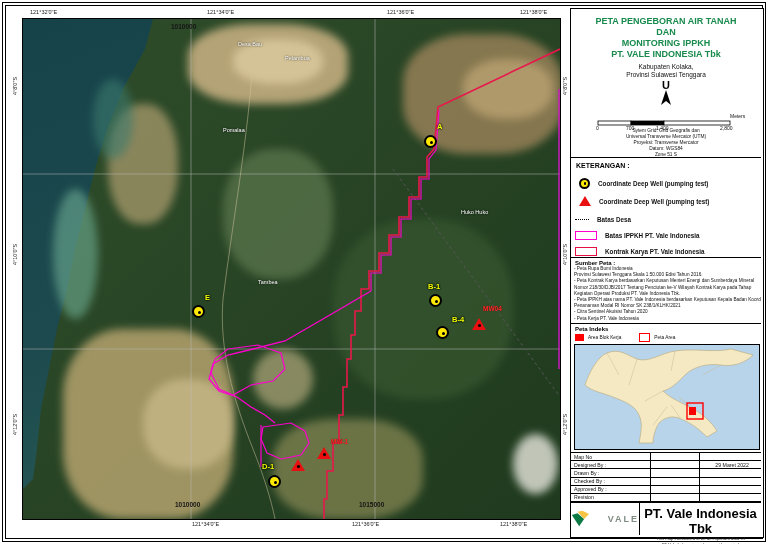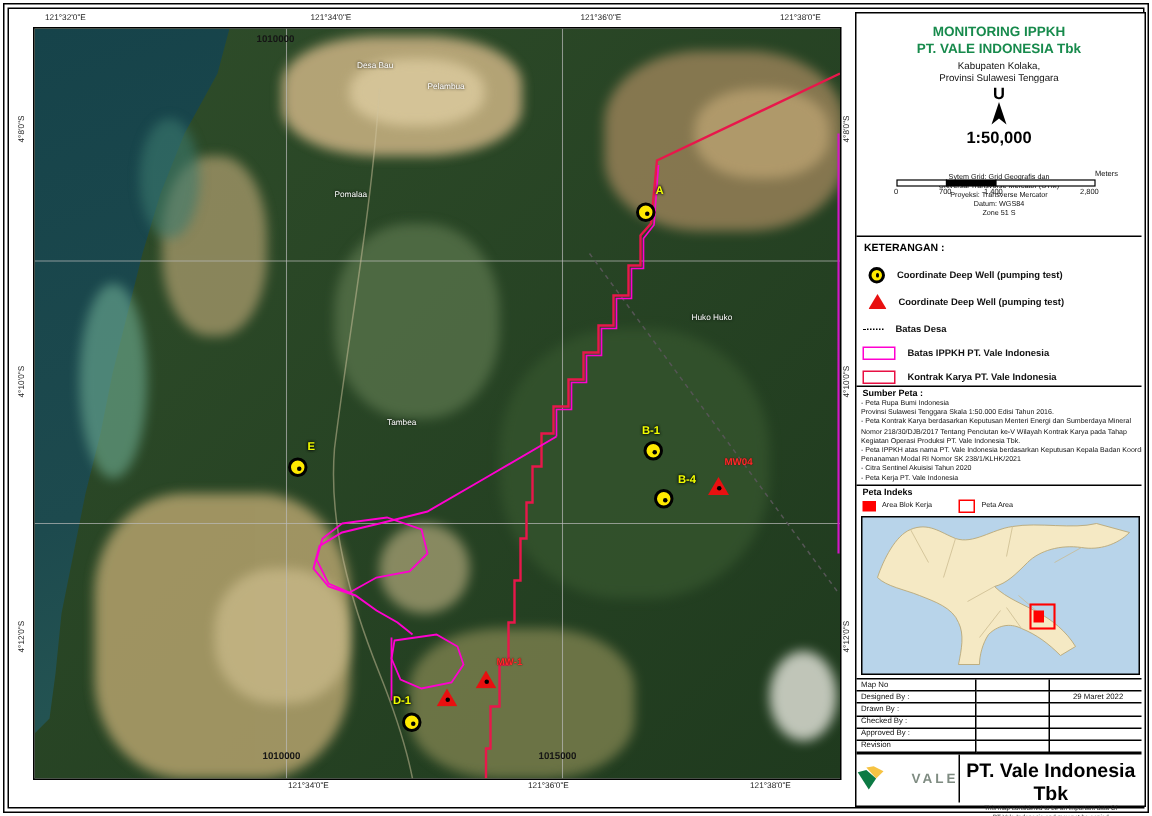--- a/index.html
+++ b/index.html
@@ -140,34 +140,35 @@
   <div class="tick-label rot" style="left:12px;top:265px;">4°10'0"S</div>
   <div class="tick-label rot" style="left:12px;top:435px;">4°12'0"S</div>
   <div class="tick-label rot" style="left:562px;top:95px;">4°8'0"S</div>
   <div class="tick-label rot" style="left:562px;top:265px;">4°10'0"S</div>
   <div class="tick-label rot" style="left:562px;top:435px;">4°12'0"S</div>
 
   <div class="panel">
 
     <div class="sect" style="top:0;height:149px;">
       <div style="margin-top:7px;">
+        <div class="title-line">PETA PENGEBORAN AIR TANAH</div>
+        <div class="title-line">DAN</div>
         <div class="title-line">MONITORING IPPKH</div>
         <div class="title-line">PT. VALE INDONESIA Tbk</div>
       </div>
       <div style="margin-top:3px;">
         <div class="subtitle">Kabupaten Kolaka,</div>
         <div class="subtitle">Provinsi Sulawesi Tenggara</div>
       </div>
       <div class="north-u">U</div>
       <div style="text-align:center;margin-top:-1px;">
         <svg width="14" height="16" viewBox="0 0 14 16">
           <polygon points="7,0 12,15 7,11 2,15" fill="#000"></polygon>
         </svg>
       </div>
-      <div class="scaletxt" style="margin-top:-3px;">1:50,000</div>
 
       <div class="abs" style="left:25px;top:106px;width:140px;height:16px;">
         <svg width="140" height="10" viewBox="0 0 140 10">
           <rect x="2" y="2" width="33" height="4" fill="#fff" stroke="#000" stroke-width="0.8"></rect>
           <rect x="35" y="2" width="33" height="4" fill="#000" stroke="#000" stroke-width="0.8"></rect>
           <rect x="68" y="2" width="66" height="4" fill="#fff" stroke="#000" stroke-width="0.8"></rect>
         </svg>
         <span class="sb-num" style="left:0;">0</span>
         <span class="sb-num" style="left:30px;">700</span>
         <span class="sb-num" style="left:60px;">1,400</span>

